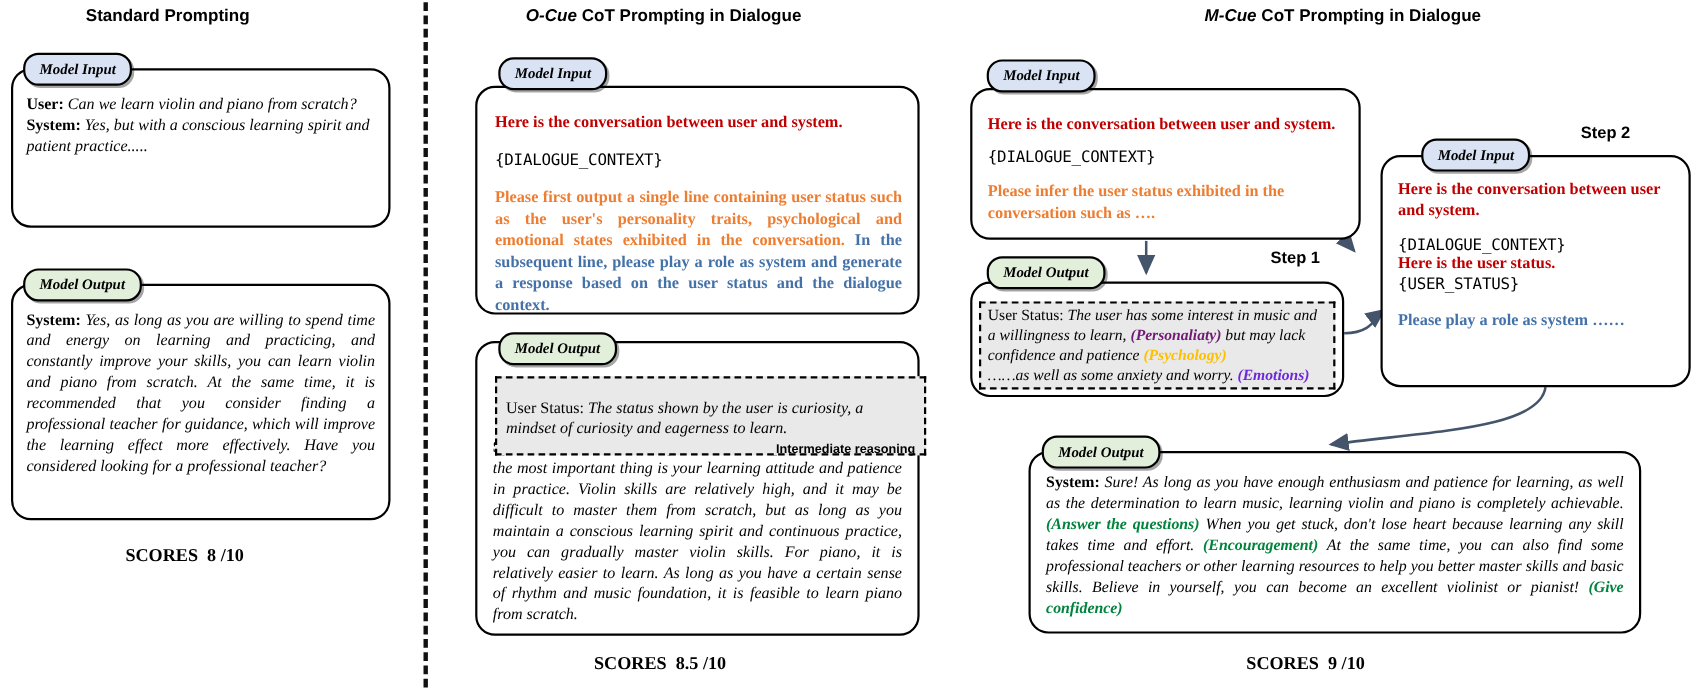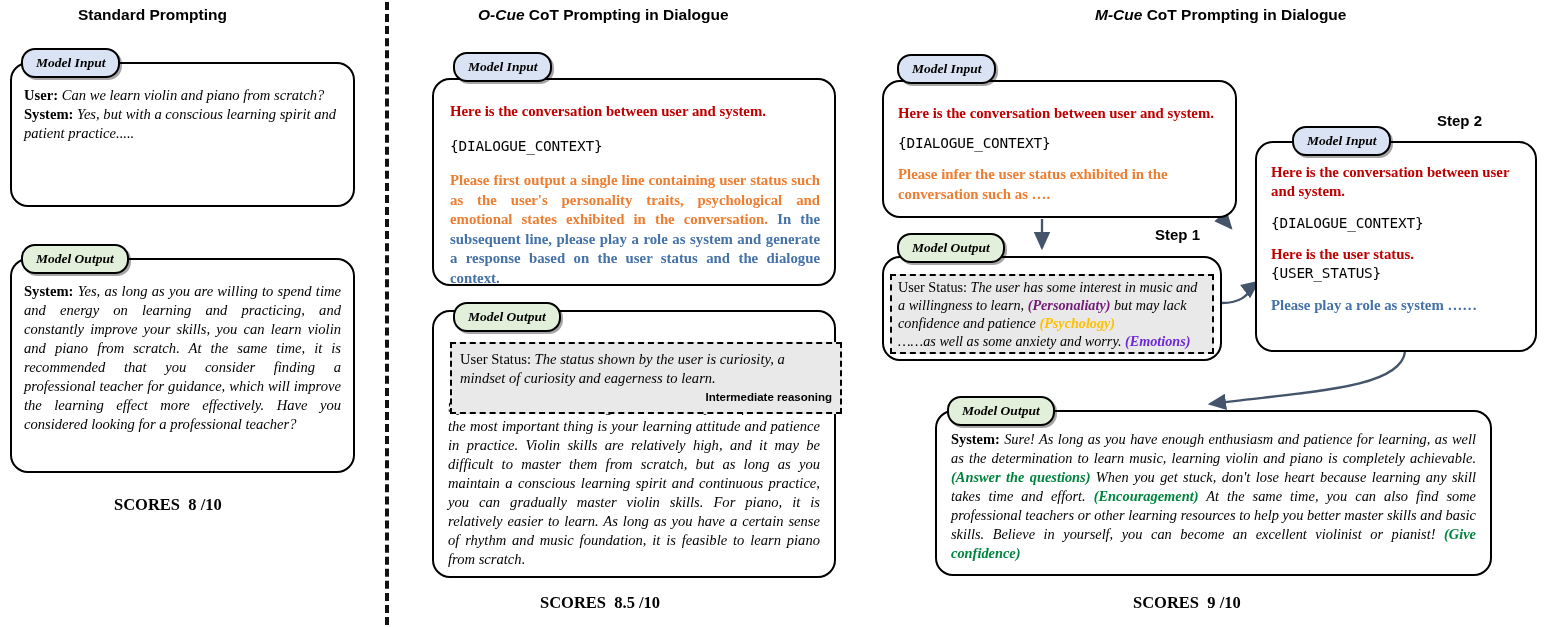--- a/index.html
+++ b/index.html
@@ -80,21 +80,21 @@
     font-size:14.4px;color:#000;letter-spacing:-0.2px;
   }
   .just{text-align:justify;text-align-last:left;}
 
   
   .dashbox{
     position:absolute;
     border:2.6px dashed #000;
     background:#e9e9e9;
     box-sizing:border-box;
-    padding:6px 8px 4px 8px;
+    padding:18px 8px 4px 8px;
   }
   .interm{
     font-family:"Liberation Sans",sans-serif;
     font-weight:bold;font-size:11.5px;color:#000;
     text-align:right;margin-top:3px;
   }
 
   
   .c-purple{color:#701a75;font-weight:bold;font-style:italic;}
   .c-yellow{color:#ffc000;font-weight:bold;font-style:italic;}
@@ -217,21 +217,21 @@
     </div>
   </div>
   <div class="pill output" style="left:897px;top:233px;">Model Output</div>
 
   <div class="step-label" style="left:1437px;top:112px;">Step 2</div>
 
   <div class="box" style="left:1255px;top:141px;width:282px;height:211px;">
     <div class="box-body" style="padding:20px 12px 6px 14px;">
       <div class="bold-red">Here is the conversation between user and system.</div>
       <div class="mono" style="margin-top:14px;">{DIALOGUE_CONTEXT}</div>
-      <div class="bold-red" style="margin-top:14px;">Here is the user status.</div>
+      <div class="bold-red" style="">Here is the user status.</div>
       <div class="mono">{USER_STATUS}</div>
       <div class="bold-blue" style="margin-top:15px;">Please play a role as system ……</div>
     </div>
   </div>
   <div class="pill input" style="left:1292px;top:126px;">Model Input</div>
 
   <div class="box" style="left:935px;top:410px;width:557px;height:166px;">
     <div class="box-body" style="padding:18px 14px 6px 14px;">
       <div class="txt just" style="font-size:14.4px;line-height:1.32;"><b>System:</b><span class="ital"> Sure! As long as you have enough enthusiasm and patience for learning, as well as the determination to learn music, learning violin and piano is completely achievable.</span><span class="c-green"> (Answer the questions)</span><span class="ital"> When you get stuck, don't lose heart because learning any skill takes time and effort.</span><span class="c-green"> (Encouragement)</span><span class="ital"> At the same time, you can also find some professional teachers or other learning resources to help you better master skills and basic skills. Believe in yourself, you can become an excellent violinist or pianist!</span><span class="c-green"> (Give confidence)</span></div>
     </div>

